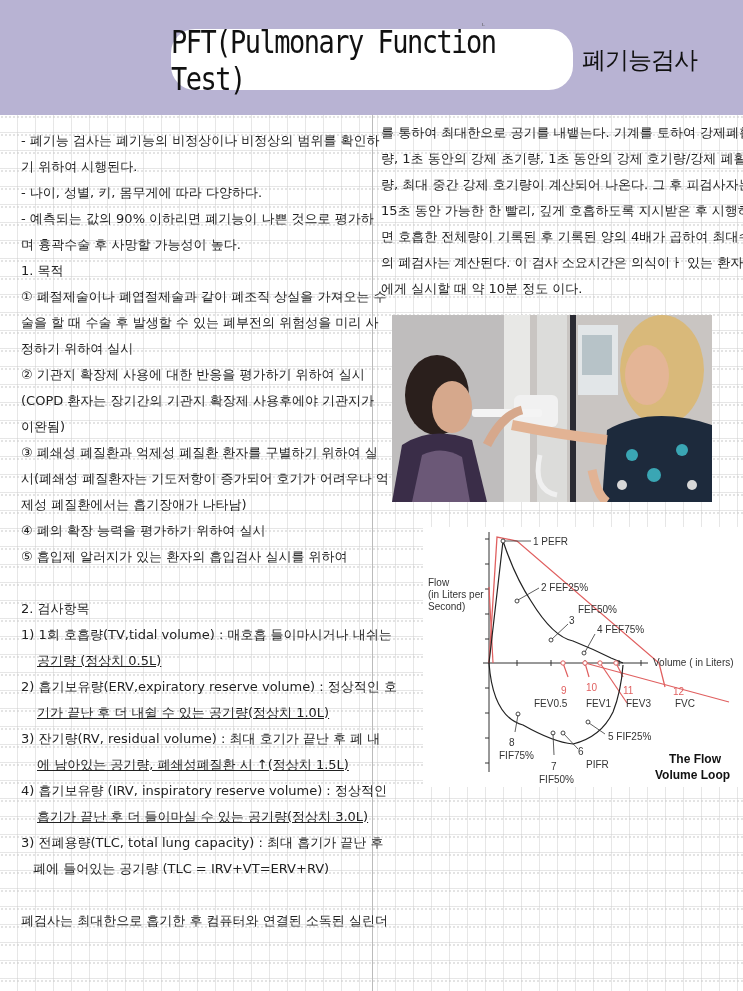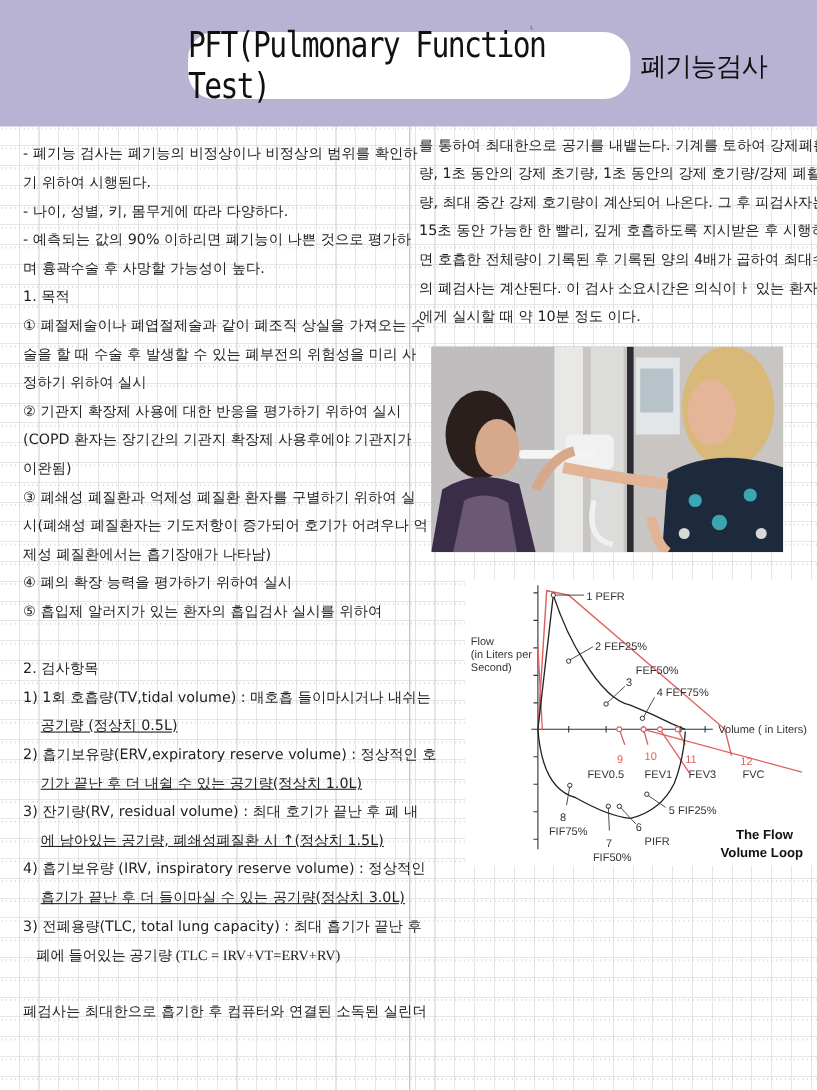--- a/index.html
+++ b/index.html
@@ -44,21 +44,21 @@
       position: absolute; left: 372px; top: 115px; width: 1px; height: 876px;
       background: #bbb;
     }
     .col {
       position: absolute; font-size: 13px; line-height: 26px; color: #222;
     }
     .col-left { left: 21px; top: 128px; width: 350px; }
     .col-right { left: 381px; top: 120px; width: 355px; }
     .col p { margin: 0; white-space: nowrap; }
     .indent { padding-left: 16px; text-decoration: underline; }
-    .indent2 { padding-left: 12px; font-family: Liberation Serif, serif; }
+    .indent2 { padding-left: 12px; }
     .gap { height: 26px; }
     .photo {
       position: absolute; left: 392px; top: 315px; width: 320px; height: 187px;
       overflow: hidden; background: #cfcac6;
     }
     .chart {
       position: absolute; left: 398px; top: 527px; width: 320px; height: 260px;
       background: #fff;
       margin-left: 25px;
     }

